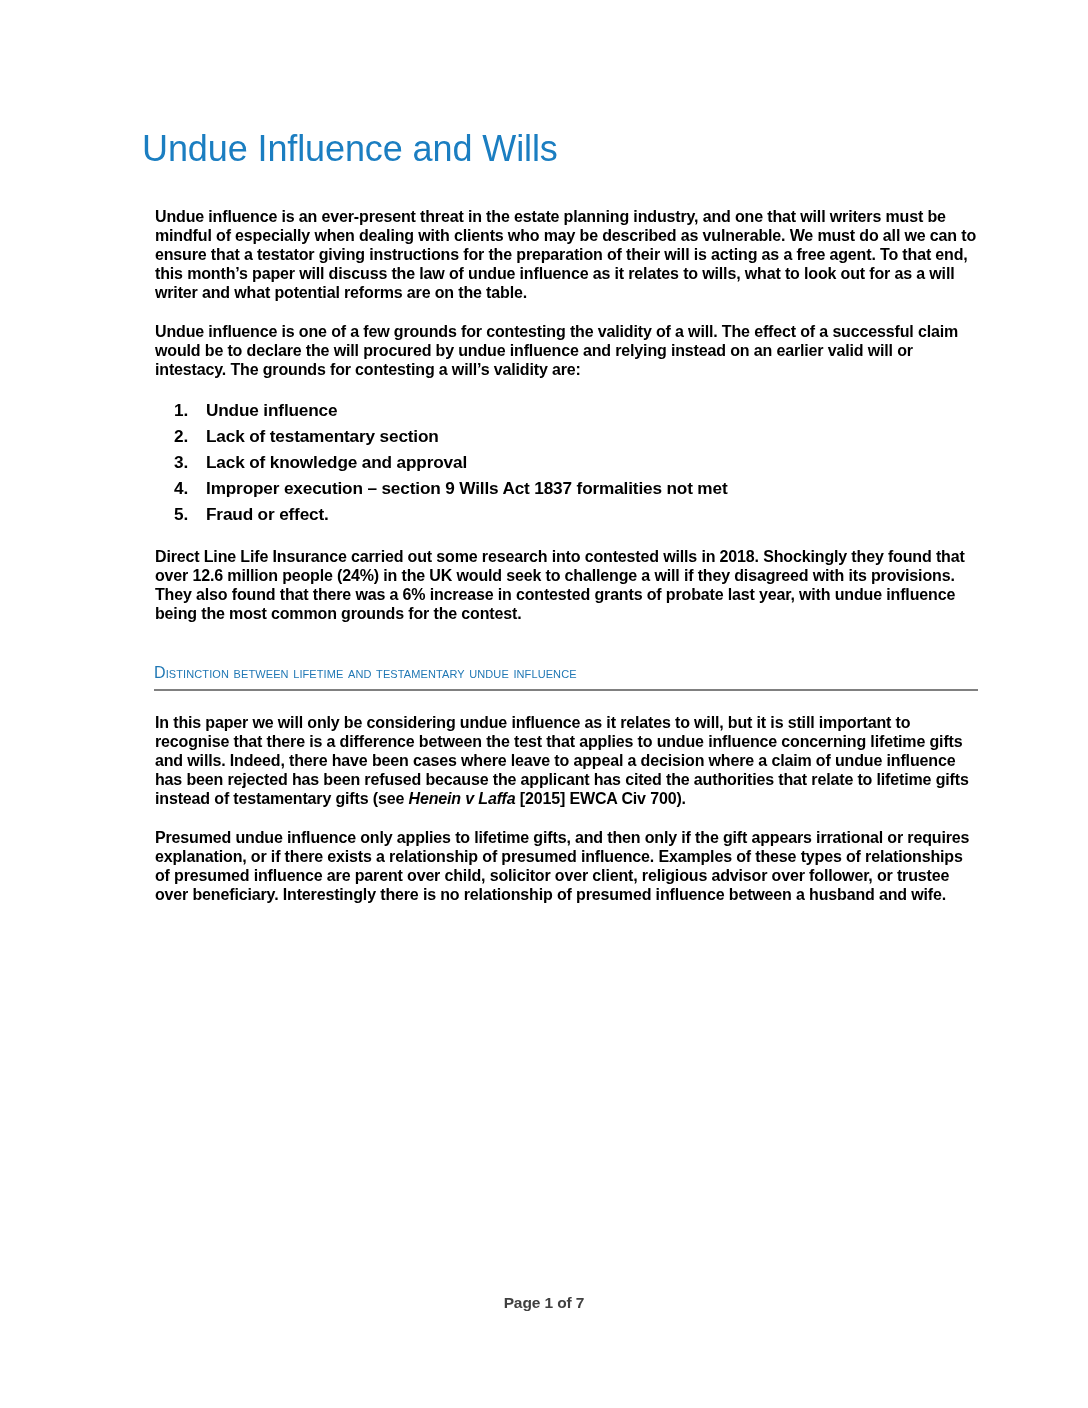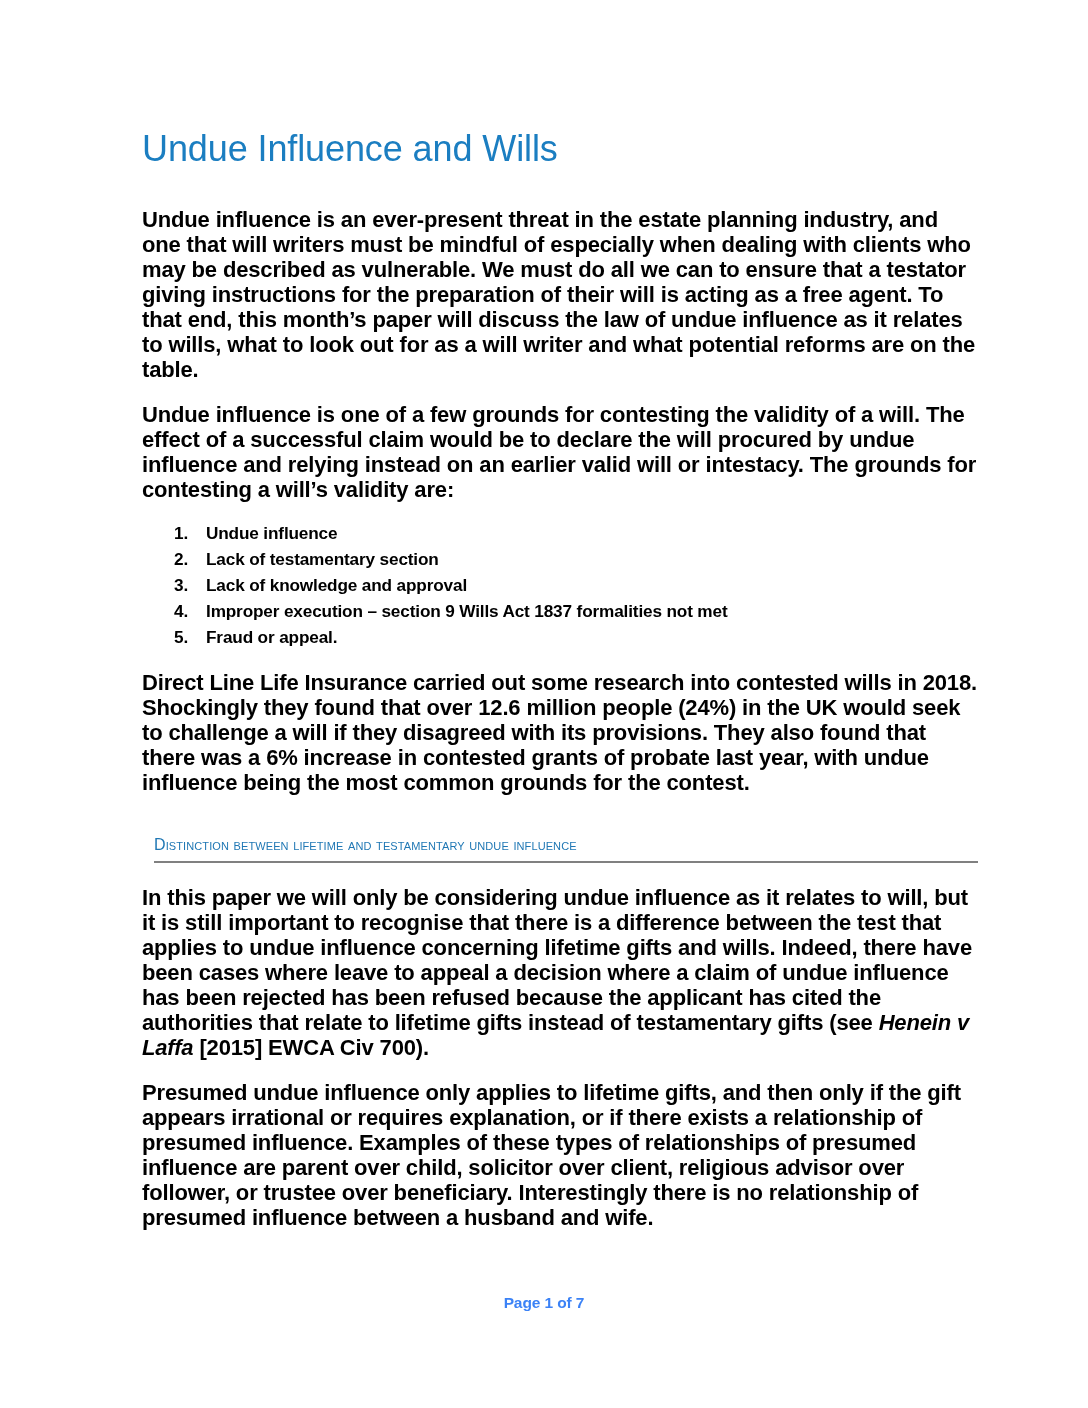--- a/index.html
+++ b/index.html
@@ -32,24 +32,24 @@
     font-size: 36px;
     font-weight: 400;
     line-height: 1.15;
     letter-spacing: -0.1px;
     margin: 0 0 38px 0;
   }
 
   
   .para {
     color: #000000;
-    font-size: 22px;
-    line-height: 25px;
+    font-size: 16px;
+    line-height: 19px;
     font-weight: 600;
-    margin: 0 0 20px 0;
+    margin: 0 0 20px 13px;
     text-align: left;
     letter-spacing: -0.15px;
   }
   .para.tight {
     margin-bottom: 18px;
   }
   .para em {
     font-style: italic;
   }
 
@@ -100,21 +100,21 @@
 
   
   .footer {
     position: absolute;
     left: 0;
     top: 1294px;
     width: 1088px;
     text-align: center;
     font-size: 15.5px;
     font-weight: 700;
-    color: #3b82f6;
+    color: #404040;
     letter-spacing: -0.1px;
   }
 </style>
 </head>
 <body>
 
 <div class="page">
   <div class="content">
 
     <h1 class="doc-title">Undue Influence and Wills</h1>
@@ -136,21 +136,21 @@
       <li>
         <span class="num">3.</span>
         <span>Lack of knowledge and approval</span>
       </li>
       <li>
         <span class="num">4.</span>
         <span>Improper execution – section 9 Wills Act 1837 formalities not met</span>
       </li>
       <li>
         <span class="num">5.</span>
-        <span>Fraud or appeal.</span>
+        <span>Fraud or effect.</span>
       </li>
     </ol>
 
     <p class="para">Direct Line Life Insurance carried out some research into contested wills in 2018. Shockingly they found that over 12.6 million people (24%) in the UK would seek to challenge a will if they disagreed with its provisions. They also found that there was a 6% increase in contested grants of probate last year, with undue influence being the most common grounds for the contest.</p>
 
 
     <div class="heading-block second">
       <h2 class="section-heading">Distinction between lifetime and testamentary undue influence</h2>
     </div>
 

